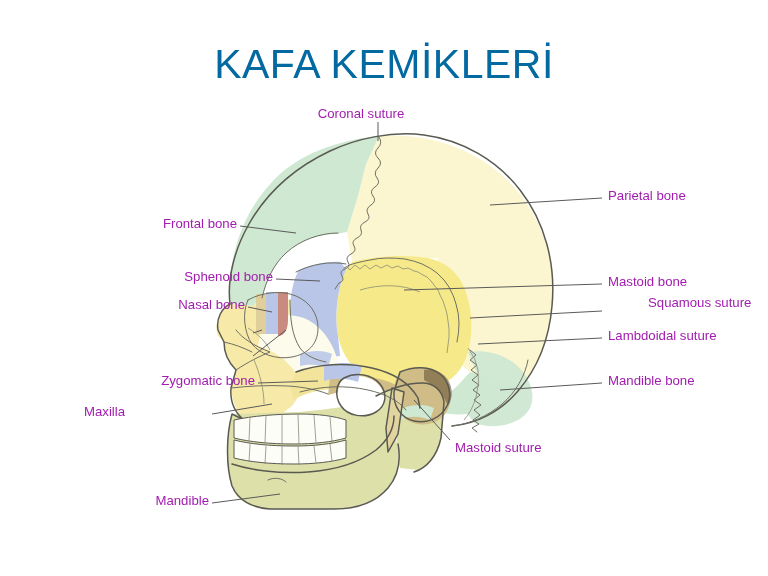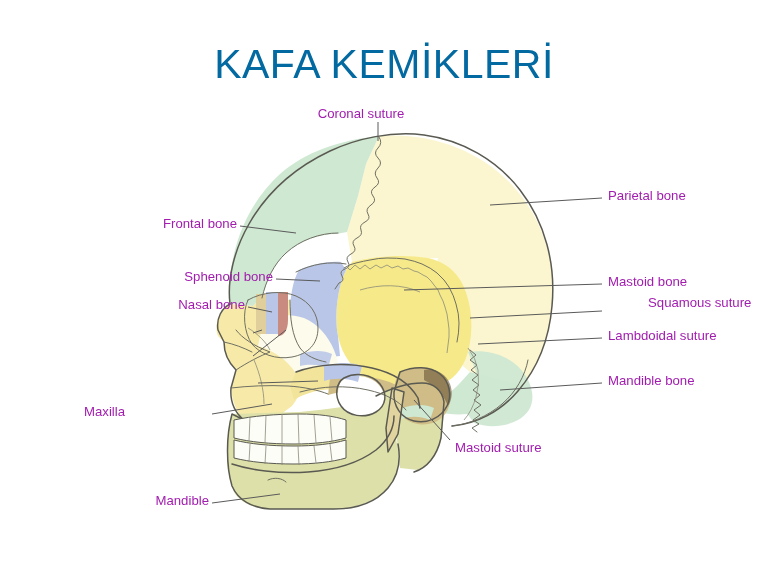--- a/index.html
+++ b/index.html
@@ -389,20 +389,21 @@
   <div class="lbl" style="left:608px; top:275px;">Mastoid bone</div>
 
   <div class="lbl r" style="left:0px; top:298px; width:245px;">Nasal bone</div>
 
   <div class="lbl" style="left:608px; top:296px;margin-left:40px;">Squamous suture</div>
 
 
   <div class="lbl" style="left:608px; top:329px;">Lambdoidal suture</div>
 
 
+  <div class="lbl r" style="left:0px; top:374px; width:255px;">Zygomatic bone</div>
 
   <div class="lbl" style="left:608px; top:374px;">Mandible bone</div>
 
   <div class="lbl r" style="left:0px; top:405px; width:209px;text-align:center;">Maxilla</div>
 
   <div class="lbl" style="left:455px; top:441px;">Mastoid suture</div>
 
   <div class="lbl r" style="left:0px; top:494px; width:209px;">Mandible</div>
 
 </div>

